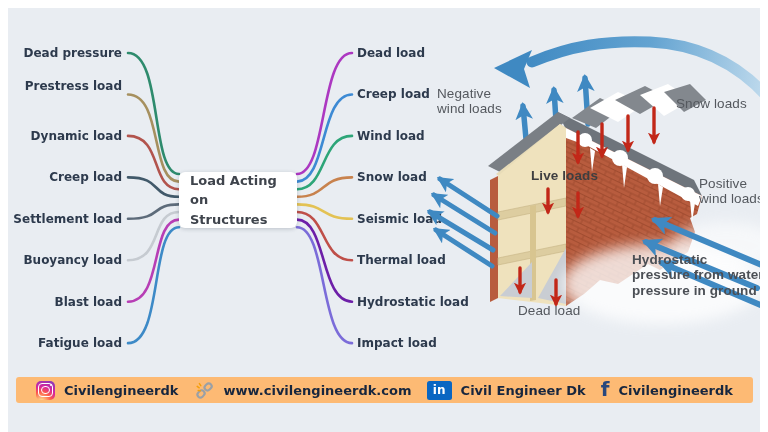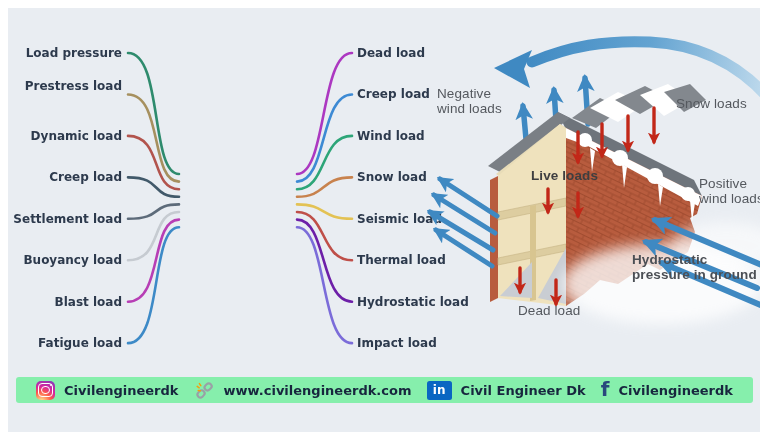--- a/index.html
+++ b/index.html
@@ -25,21 +25,21 @@
             color:#54585e;letter-spacing:.1px;}
   .il-neg{left:437px;top:86px;width:84px;}
   .il-snow{left:676px;top:96px;white-space:nowrap;}
   .il-live{left:531px;top:168px;font-weight:bold;color:#3e3e40;white-space:nowrap;}
   .il-pos{left:699px;top:176px;width:72px;}
   .il-hydro{left:616px;top:252px;font-weight:bold;color:#4b4f55;}
   .il-hydro span{display:block;margin-left:16px;}
   .il-dead{left:518px;top:303px;white-space:nowrap;}
 
   
-  .footer{position:absolute;left:16px;top:377px;width:737px;height:26px;background:#86efac;
+  .footer{position:absolute;left:16px;top:377px;width:737px;height:26px;background:#fdba74;
           border-radius:3px;z-index:40;display:flex;align-items:center;justify-content:space-between;
           padding:0 20px;box-sizing:border-box;}
   .f-item{display:flex;align-items:center;gap:9px;}
   .f-label{font:bold 13px/1 "DejaVu Sans",sans-serif;color:#17263e;white-space:nowrap;}
   .ig-icon{width:19px;height:19px;border-radius:5px;position:relative;display:inline-block;
            background:radial-gradient(circle at 28% 110%,#fdf497 0%,#fd5949 40%,#d6249f 62%,#8a3ab9 92%);}
   .ig-icon::before{content:"";position:absolute;inset:2.4px;border:1.6px solid #fff;border-radius:4px;}
   .ig-icon::after{content:"";position:absolute;left:50%;top:50%;width:6.5px;height:6.5px;
                   margin:-4.2px 0 0 -4.2px;border:1.6px solid #fff;border-radius:50%;}
   .ig-dot{position:absolute;right:3.2px;top:3.2px;width:2.2px;height:2.2px;background:#fff;border-radius:50%;z-index:2;}
@@ -66,38 +66,41 @@
       <path d="M 297 181.6 C 327 181.6, 320 94.45, 352 94.45" stroke="#3d8ad4" class="mm-line"></path>
       <path d="M 297 189.2 C 327 189.2, 320 135.9, 352 135.9" stroke="#2da578" class="mm-line"></path>
       <path d="M 297 196.8 C 327 196.8, 320 177.35000000000002, 352 177.35000000000002" stroke="#c8824d" class="mm-line"></path>
       <path d="M 297 204.4 C 327 204.4, 320 218.8, 352 218.8" stroke="#e3c254" class="mm-line"></path>
       <path d="M 297 212 C 327 212, 320 260.25, 352 260.25" stroke="#bf4f49" class="mm-line"></path>
       <path d="M 297 219.6 C 327 219.6, 320 301.70000000000005, 352 301.70000000000005" stroke="#6d1fa8" class="mm-line"></path>
       <path d="M 297 227.2 C 327 227.2, 320 343.15000000000003, 352 343.15000000000003" stroke="#7b6cd9" class="mm-line"></path>
     </svg>
 
   <div id="mm-wrap">
-      <div class="mm-label mm-left" style="top: 45px;">Load pressure</div>
+      <div class="mm-label mm-left" style="top: 45px;">Dead pressure</div>
       <div class="mm-label mm-left" style="top: 78px; padding-left: 33px;">Prestress load</div>
       <div class="mm-label mm-left" style="top: 127.9px;">Dynamic load</div>
       <div class="mm-label mm-left" style="top: 169.35px;">Creep load</div>
       <div class="mm-label mm-left" style="top: 210.8px;">Settlement load</div>
       <div class="mm-label mm-left" style="top: 252.25px;">Buoyancy load</div>
       <div class="mm-label mm-left" style="top: 293.7px;">Blast load</div>
       <div class="mm-label mm-left" style="top: 335.15px;">Fatigue load</div>
       <div class="mm-label mm-right" style="top: 45px;">Dead load</div>
       <div class="mm-label mm-right" style="top: 86.45px;">Creep load</div>
       <div class="mm-label mm-right" style="top: 127.9px;">Wind load</div>
       <div class="mm-label mm-right" style="top: 169.35px; text-align: center;">Snow load</div>
       <div class="mm-label mm-right" style="top: 210.8px;">Seismic load</div>
       <div class="mm-label mm-right" style="top: 252.25px;">Thermal load</div>
       <div class="mm-label mm-right" style="top: 293.7px;">Hydrostatic load</div>
       <div class="mm-label mm-right" style="top: 335.15px;">Impact load</div>
     </div>
 
+  <div class="center-box">
+    <span>Load Acting on Structures</span>
+  </div>
 
   <svg id="illu-svg" viewBox="0 0 768 432">
     <defs>
       <linearGradient id="swoosh" x1="770" y1="100" x2="520" y2="58" gradientUnits="userSpaceOnUse">
         <stop offset="0" stop-color="#c4ddee"></stop>
           <stop offset="0.5" stop-color="#63a3d1"></stop>
         <stop offset="1" stop-color="#3f89c2"></stop>
       </linearGradient>
       <pattern id="brick" width="16" height="9" patternUnits="userSpaceOnUse" patternTransform="rotate(26)">
         <rect width="16" height="9" fill="#b85c3e"></rect>
@@ -200,20 +203,21 @@
       <line x1="770" y1="309" x2="662" y2="263" marker-end="url(#ab)"></line>
     </g>
   </svg>
 
   <div class="il-label il-neg">Negative wind loads</div>
   <div class="il-label il-snow">Snow loads</div>
   <div class="il-label il-live">Live loads</div>
   <div class="il-label il-pos">Positive wind loads</div>
   <div class="il-label il-hydro">
     <span>Hydrostatic</span>
+    <span>pressure from water</span>
     <span>pressure in ground</span>
   </div>
   <div class="il-label il-dead">Dead load</div>
 
   <div class="footer">
     <div class="f-item">
       <span class="ig-icon">
           <span class="ig-dot"></span>
         </span>
       <span class="f-label">Civilengineerdk</span>

